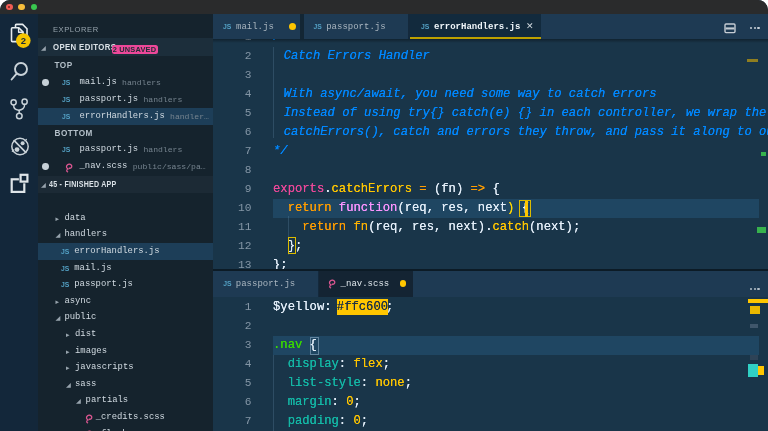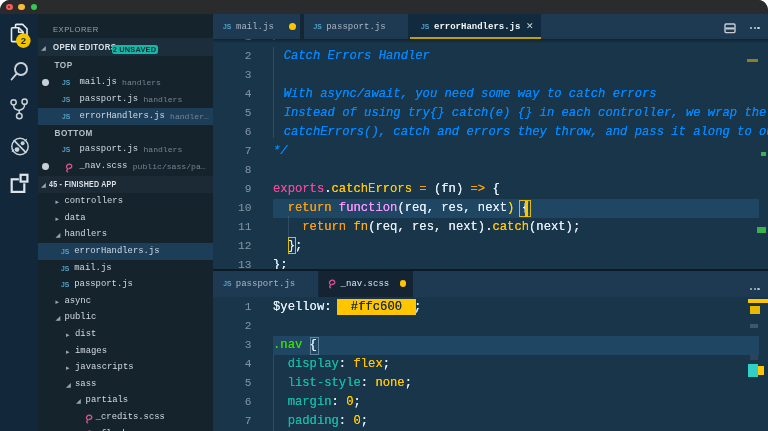--- a/index.html
+++ b/index.html
@@ -99,21 +99,21 @@
 </div>
 <div id="sidebar">
   <div class="srow" style="top:7px;">
         <span style="left:15px;font-size:7.6px;color:#97a4ad;letter-spacing:0.55px;text-align:center;">EXPLORER</span>
       </div>
   <div style="position:absolute;left:0;top:24.2px;width:175px;height:18px;background:#1c2e3b;"></div>
   <div class="srow" style="top:25.5px;">
     <span class="arrow-e" style="left:3px;">◢</span>
     <span class="shead" style="left:15.3px;transform:scaleX(.95);transform-origin:0 50%;">OPEN EDITORS</span>
   </div>
-  <div style="position:absolute;left:73.5px;top:31.4px;width:46px;height:9.4px;background:#14b8a6;border-radius:2.5px;font-family:'Liberation Sans';font-weight:bold;font-size:7.4px;line-height:9.6px;color:#222d35;text-align:center;letter-spacing:0.2px;">2 UNSAVED</div>
+  <div style="position:absolute;left:73.5px;top:31.4px;width:46px;height:9.4px;background:#ec4899;border-radius:2.5px;font-family:'Liberation Sans';font-weight:bold;font-size:7.4px;line-height:9.6px;color:#222d35;text-align:center;letter-spacing:0.2px;">2 UNSAVED</div>
   <div class="srow" style="top:43.5px;">
         <span class="sgrp" style="left:16.5px;">TOP</span>
       </div>
   <div class="srow" style="top:60.5px;">
     <span class="dot-mod" style="left:4.2px;top:5.1px;"></span>
     <span class="js-ico" style="left:24px;">JS</span>
     <span class="sname" style="left:41.5px;">mail.js <span class="ssuf">handlers</span></span>
   </div>
   <div class="srow" style="top:77.5px;">
     <span class="js-ico" style="left:24px;">JS</span>
@@ -135,24 +135,20 @@
     <svg class="sass-ico" style="left:26px;top:3.5px;" width="10" height="11" viewBox="0 0 10 11">
           <path d="M3.6 9.8 C2.1 9.2 2.7 7.5 4 7 C2.4 6.3 1.9 4.3 3.3 3 C4.7 1.7 7.2 2 7.7 3.8 C8.2 5.4 6.6 6.4 5.3 6.2" stroke="#dd5792" stroke-width="1.3" fill="none" stroke-linecap="round"></path>
         </svg>
     <span class="sname" style="left:41.5px;">_nav.scss <span class="ssuf">public/sass/pa…</span></span>
   </div>
   <div style="position:absolute;left:0;top:162px;width:175px;height:17.7px;background:#1c2a35;"></div>
   <div class="srow" style="top:162.5px;">
     <span class="arrow-e" style="left:3px;">◢</span>
     <span class="shead" style="left:10.5px;letter-spacing:0.3px;">45 - FINISHED APP</span>
   </div>
-  <div class="srow" style="top:179.7px;">
-        <span class="arrow-c" style="left:17.6px;">▸</span>
-        <span class="sname" style="left:26.4px;">controllers</span>
-      </div>
   <div class="srow" style="top:196.3px;">
         <span class="arrow-c" style="left:17.6px;">▸</span>
         <span class="sname" style="left:26.4px;">data</span>
       </div>
   <div class="srow" style="top:212.9px;">
         <span class="arrow-e" style="left:17.6px;">◢</span>
         <span class="sname" style="left:26.4px;">handlers</span>
       </div>
   <div class="srow" style="top:229.5px;background:#1d3e58;">
     <span class="js-ico" style="left:23px;">JS</span>
@@ -306,21 +302,21 @@
     <div style="position:absolute;left:536.6px;top:17.6px;width:2.4px;height:2.4px;border-radius:50%;background:#b5bfc7;"></div>
         <div style="position:absolute;left:540.5px;top:17.6px;width:2.4px;height:2.4px;border-radius:50%;background:#b5bfc7;"></div>
         <div style="position:absolute;left:544.4px;top:17.6px;width:2.4px;height:2.4px;border-radius:50%;background:#b5bfc7;"></div>
   </div>
 
   <div class="pane" style="top:283px;height:134.5px;">
     <div class="band" style="top:39px;"></div>
     <div class="guide" style="left:59.5px;top:58px;height:76.5px;"></div>
     <div class="cl" style="top:1px;">
           <span class="ln">1</span>
-          <span class="ct"><span class="c-w">$yellow: </span><span class="hlyellow" style="padding:1px 14px;margin:0 -2px;">#ffc600</span><span class="c-w">;</span></span>
+          <span class="ct"><span class="c-w">$yellow: </span><span class="hlyellow" style="padding:1px 0;margin:0 -2px;">#ffc600</span><span class="c-w">;</span></span>
         </div>
     <div class="cl" style="top:20px;">
           <span class="ln">2</span>
         </div>
     <div class="cl" style="top:39px;">
           <span class="ln">3</span>
           <span class="ct"><span class="c-g">.nav</span><span class="c-w"> {</span></span>
         </div>
     <div class="cl" style="top:58px;">
           <span class="ln">4</span>

